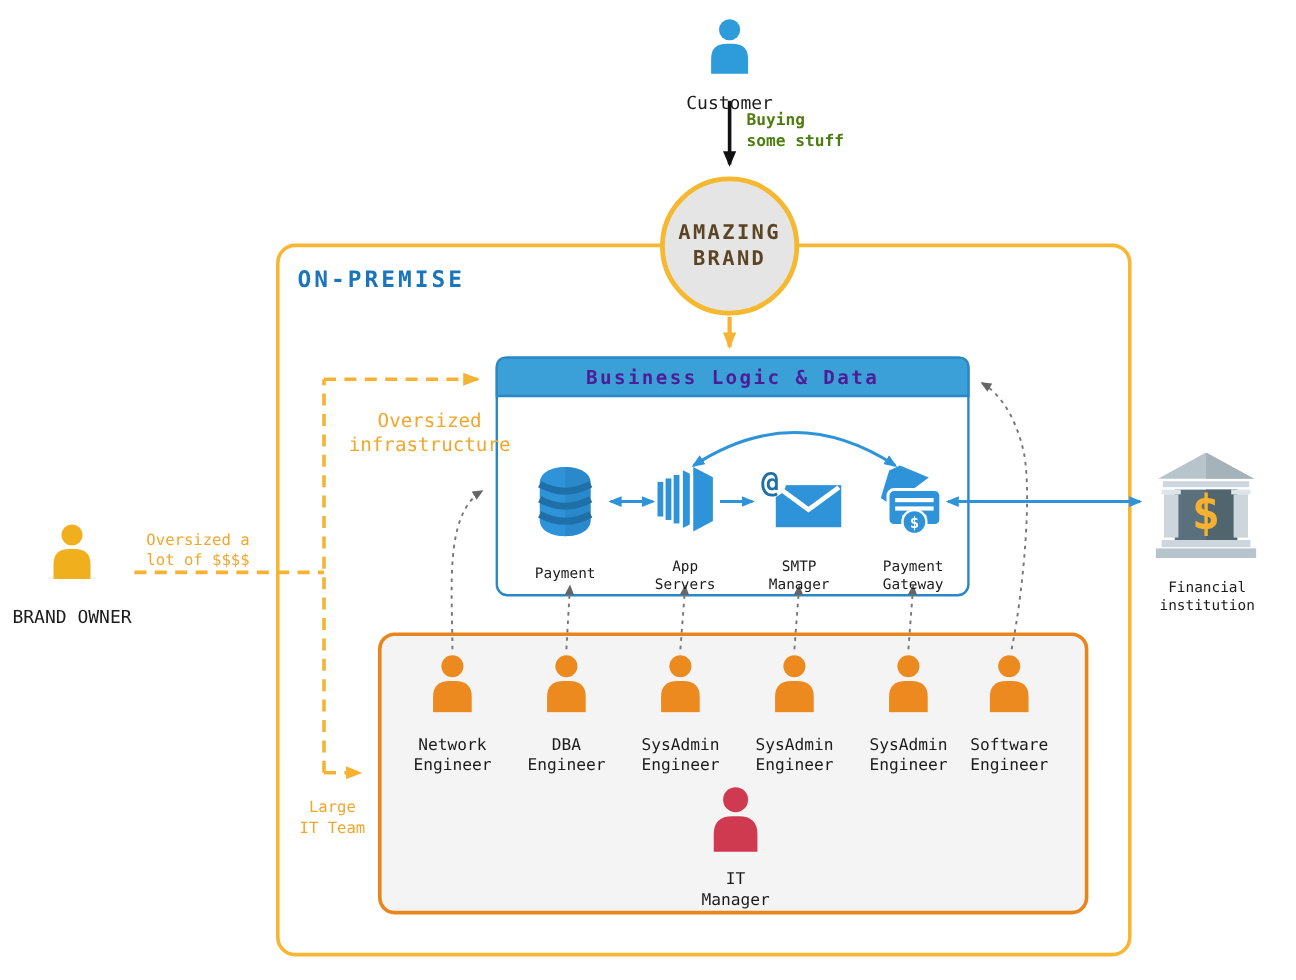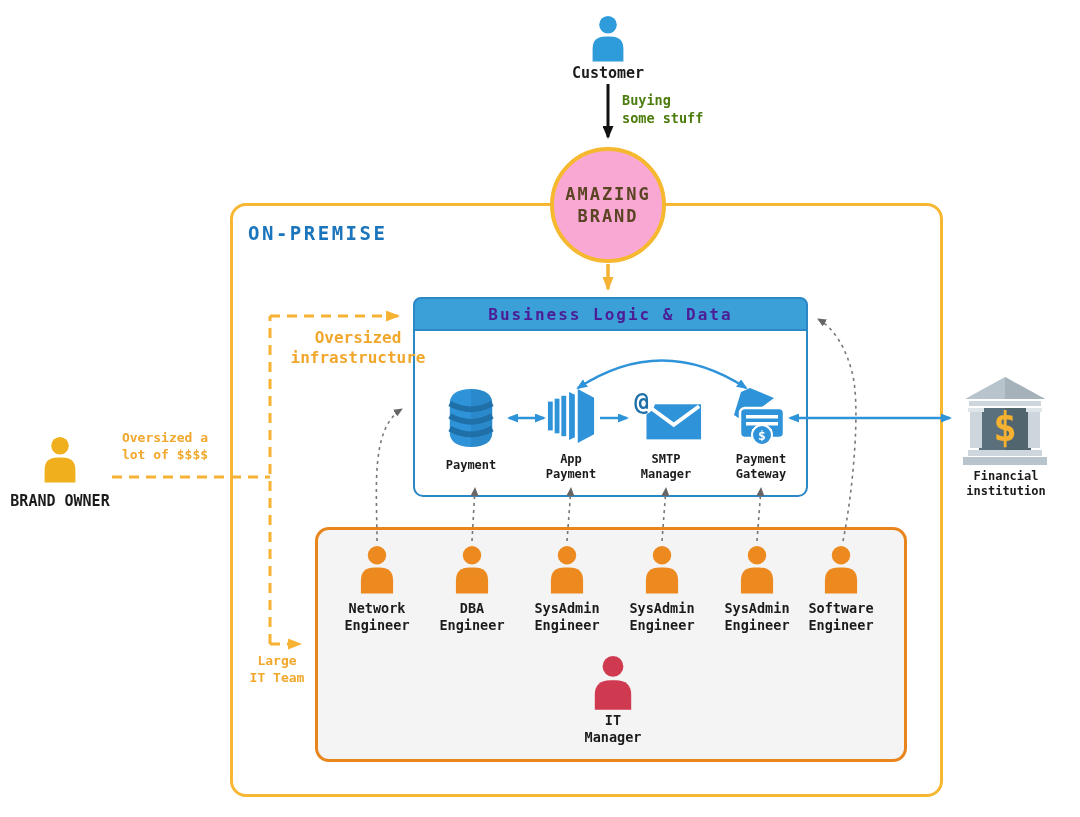--- a/index.html
+++ b/index.html
@@ -26,29 +26,29 @@
     background:#3B9FD8;border-radius:8px 8px 0 0;border:2.5px solid #2B87C6;
     color:#4c1d95;font-size:16px;font-weight:bold;letter-spacing:2px;
     display:flex;align-items:center;justify-content:center;
   }
   .it-box{
     left:315px;top:527px;width:592px;height:235px;box-sizing:border-box;
     border:3px solid #E8861D;border-radius:14px;background:#F4F4F5;
   }
   .brand-circle{
     left:550px;top:147px;width:116px;height:116px;box-sizing:border-box;
-    border:4px solid #F5B82E;border-radius:50%;background:#f9a8d4;
+    border:4px solid #F5B82E;border-radius:50%;background:#e5e5e5;
     display:flex;align-items:center;justify-content:center;text-align:center;
     font-size:17px;font-weight:bold;color:#5B4423;letter-spacing:2px;line-height:1.3;
     white-space:pre-line;z-index:2;
   }
   
   .lbl{
     text-align:center;transform:translateX(-50%);white-space:pre-line;
-    font-weight:bold;color:#1b1b1b;line-height:1.28;z-index:4;
+    font-weight:normal;color:#1b1b1b;line-height:1.28;z-index:4;margin-top:13px;
   }
   .lbl-black-lg{font-size:15px;}
   .lbl-sm{font-size:12px;}
   .lbl-eng{font-size:13.5px;}
   .ylbl{color:#F1A72C;}
   .flow-note{
     left:622px;top:91px;font-size:13.5px;font-weight:bold;color:#4d7c0f;
     white-space:pre-line;line-height:1.35;z-index:4;
   }
   .overlay{left:0;top:0;z-index:3;pointer-events:none;}
@@ -140,21 +140,21 @@
   <div class="abs lbl lbl-sm" style="left:471px;top:458px">Payment</div>
 
   <svg class="abs icon" style="left:546px;top:387px" width="50" height="58" viewBox="0 0 52 60">
     <rect x="2" y="15" width="5" height="30" fill="#2E93D9"></rect>
     <rect x="9" y="12" width="5" height="36" fill="#2E93D9"></rect>
     <rect x="16" y="9" width="5" height="42" fill="#2E93D9"></rect>
     <polygon points="24,5 30,8 30,52 24,55" fill="#2E93D9"></polygon>
     <polygon points="33,2 50,11 50,49 33,58" fill="#2E93D9"></polygon>
   </svg>
   <div class="abs lbl lbl-sm" style="left:571px;top:452px">App
-Payment</div>
+Servers</div>
 
   <svg class="abs icon" style="left:627px;top:386px" width="76" height="58" viewBox="0 0 78 58">
     <rect x="20" y="18" width="56" height="36" fill="#2E93D9"></rect>
     <polyline points="22,20 48,39 74,20" stroke="#ffffff" stroke-width="4" fill="none"></polyline>
     <circle cx="15" cy="15" r="14" fill="#ffffff"></circle>
     <text x="15" y="24" font-size="25" font-weight="bold" fill="#1F6FA8" text-anchor="middle">@</text>
   </svg>
   <div class="abs lbl lbl-sm" style="left:666px;top:452px">SMTP
 Manager</div>
 

